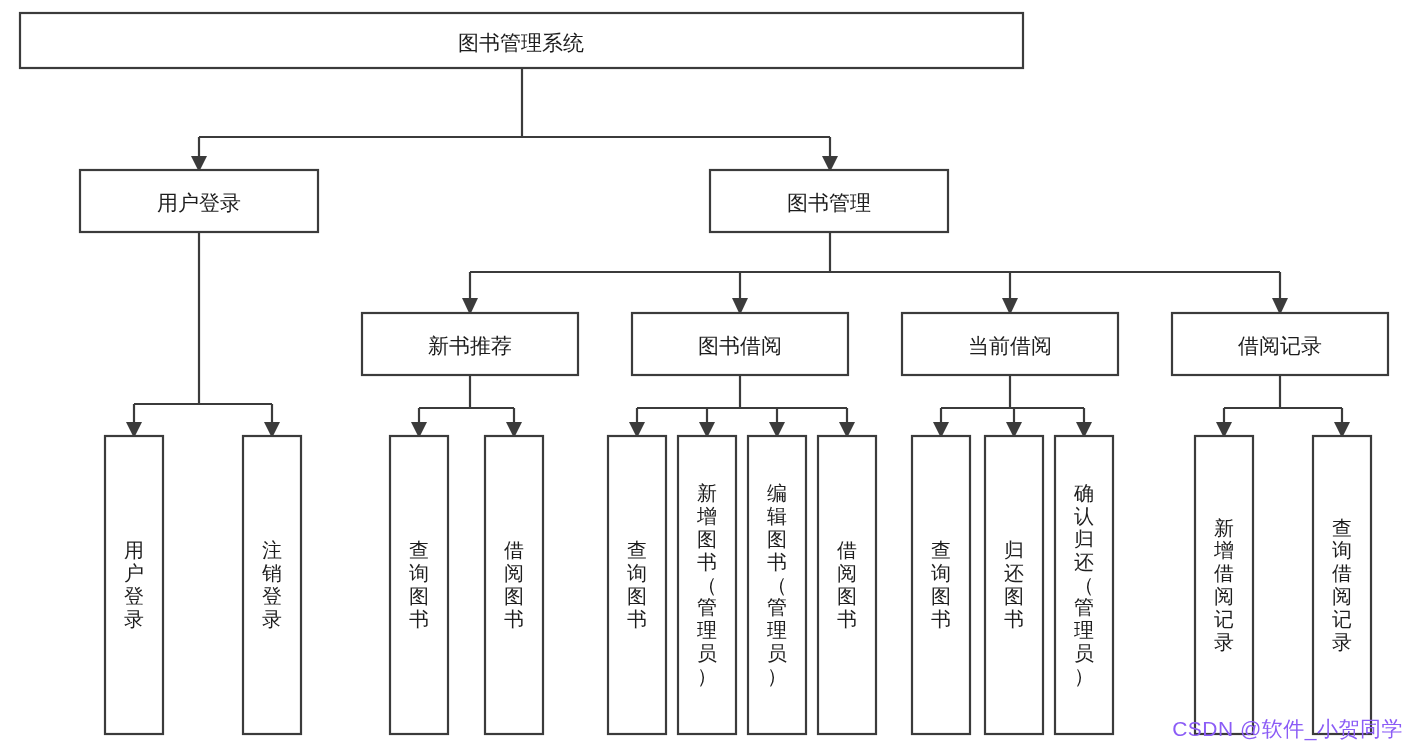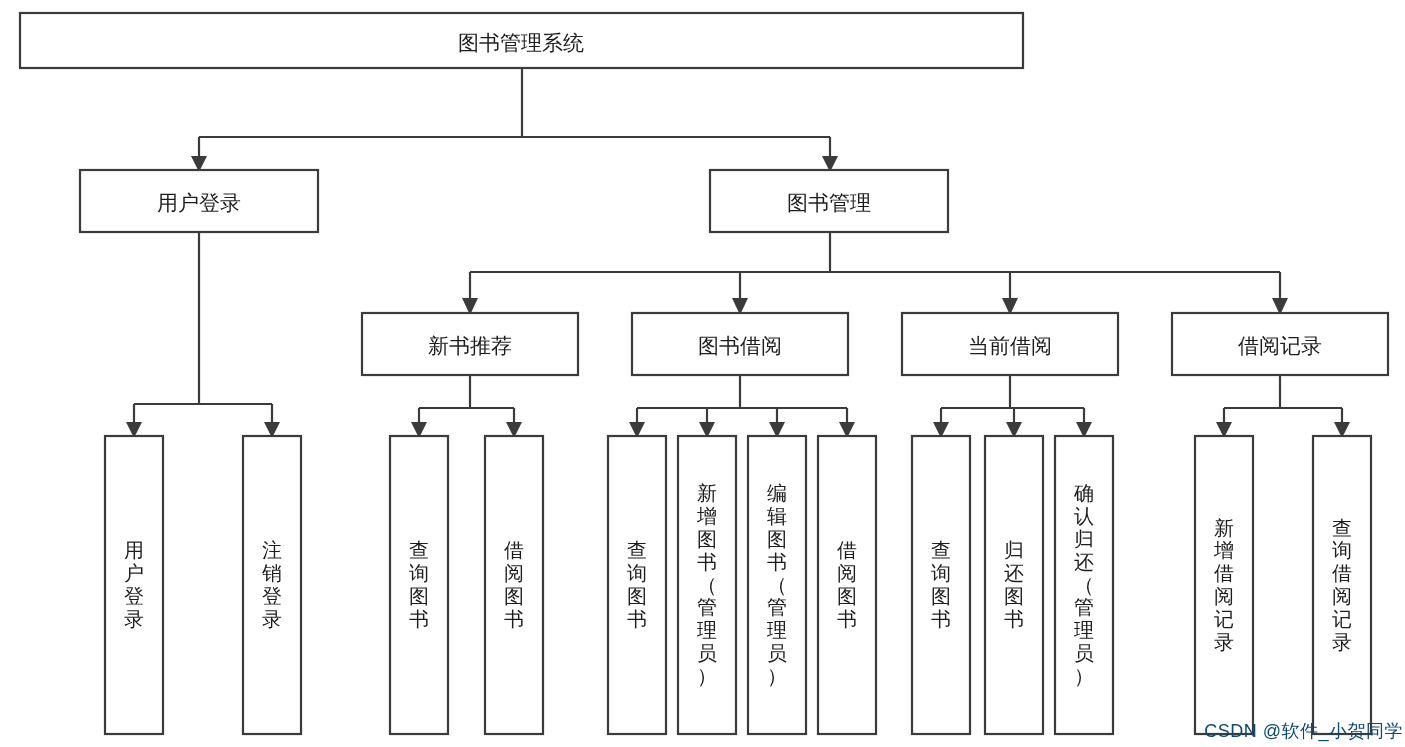--- a/index.html
+++ b/index.html
@@ -65,22 +65,22 @@
     pointer-events: none;
   }
   .leaf-label span {
     display: block;
   }
   .watermark {
     position: absolute;
     right: 10px;
     bottom: 4px;
     font-family: "Liberation Sans", "DejaVu Sans", sans-serif;
-    font-size: 18px;
-    color: #0c4a6e;
+    font-size: 21px;
+    color: #8b5cf6;
     letter-spacing: 0.5px;
     white-space: nowrap;
   }
 </style>
 </head>
 <body>
 
 <div id="diagram-root">
 
   <svg class="diagram-canvas" viewBox="0 0 1405 747">

